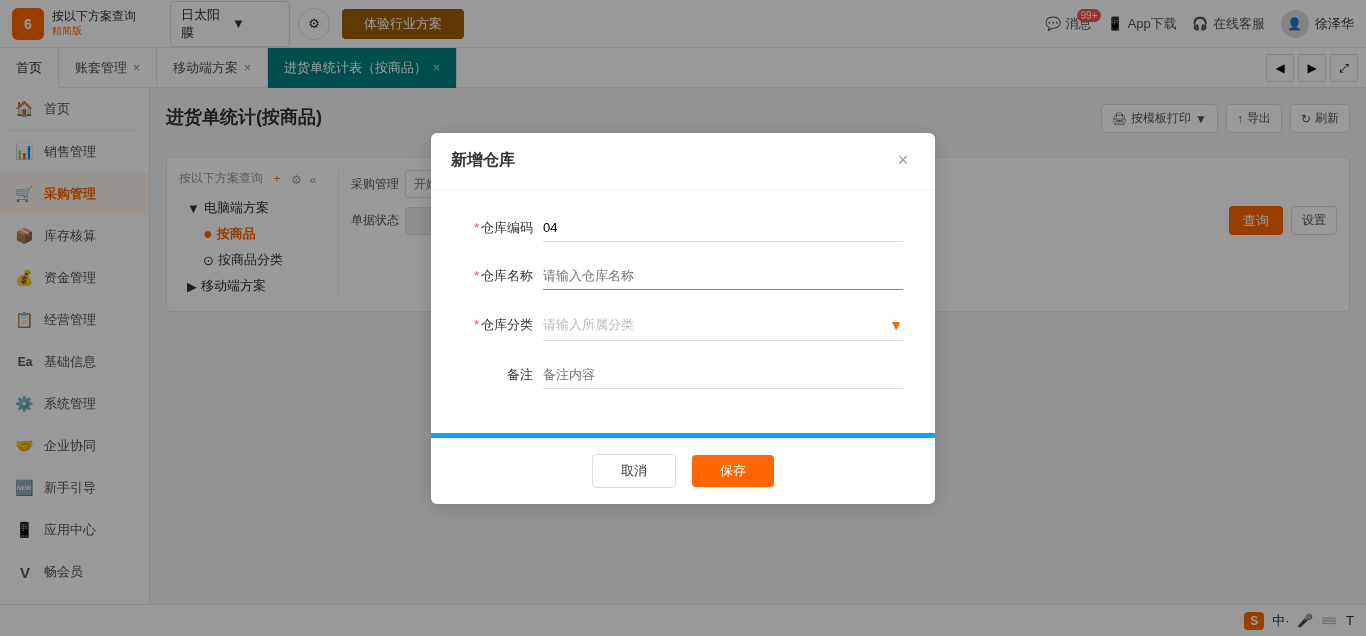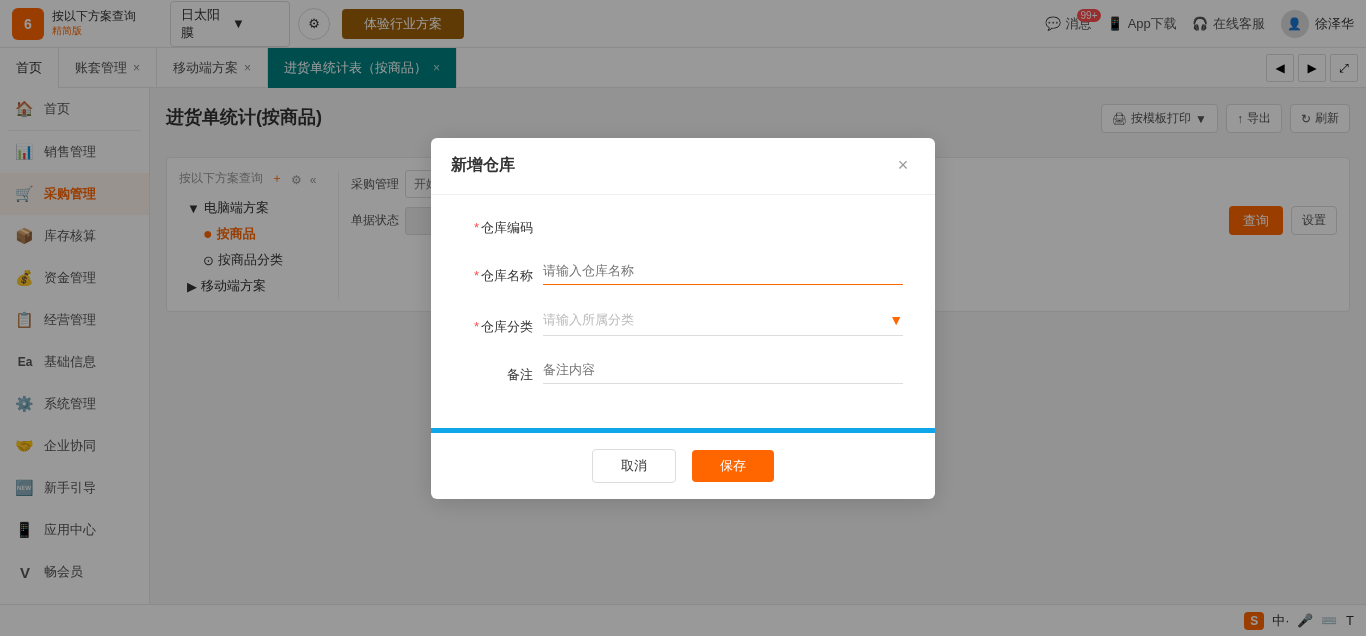--- a/index.html
+++ b/index.html
@@ -206,21 +206,21 @@
       display: flex; align-items: center; justify-content: space-between;
       border-bottom: 1px solid #f0f0f0;
     }
     .modal-title { font-size: 16px; font-weight: bold; color: #333; }
     .modal-close {
       font-size: 18px; color: #999; cursor: pointer;
       width: 24px; height: 24px; display: flex; align-items: center; justify-content: center;
     }
     .modal-body { padding: 24px 32px; }
     .form-row {
-      display: flex; align-items: flex-end; margin-bottom: 20px;
+      display: flex; align-items: center; margin-bottom: 20px;
     }
     .form-label {
       width: 80px; text-align: right; font-size: 13px; color: #333;
       padding-right: 10px; flex-shrink: 0;
     }
     .required::before { content: '*'; color: #ff4d4f; margin-right: 2px; }
     .form-input {
       flex: 1;
       border: none; border-bottom: 1px solid #ddd;
       padding: 6px 0;
@@ -501,20 +501,21 @@
 <div class="overlay">
   <div class="modal">
     <div class="modal-header">
       <span class="modal-title">新增仓库</span>
       <span class="modal-close">×</span>
     </div>
     <div class="modal-body">
 
       <div class="form-row">
         <label class="form-label required">仓库编码</label>
+        <input type="text" class="form-input" value="04" style="">
       </div>
 
       <div class="form-row">
         <label class="form-label required">仓库名称</label>
         <input type="text" class="form-input active-input" placeholder="请输入仓库名称" style="">
       </div>
 
       <div class="form-row">
         <label class="form-label required">仓库分类</label>
         <div class="form-select-row">

